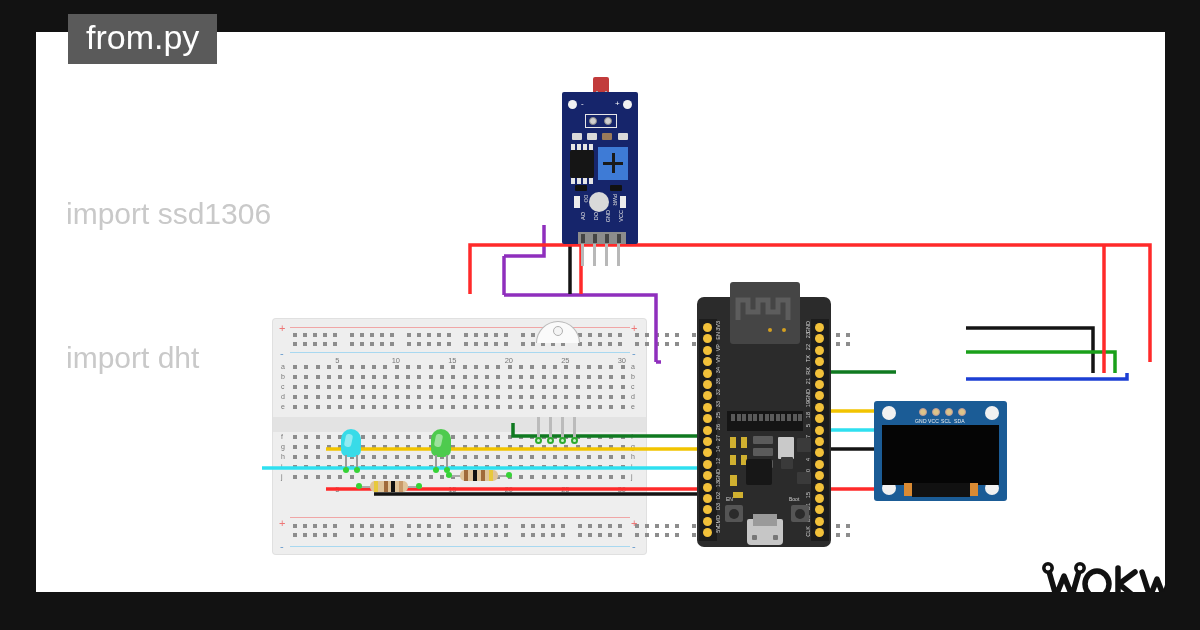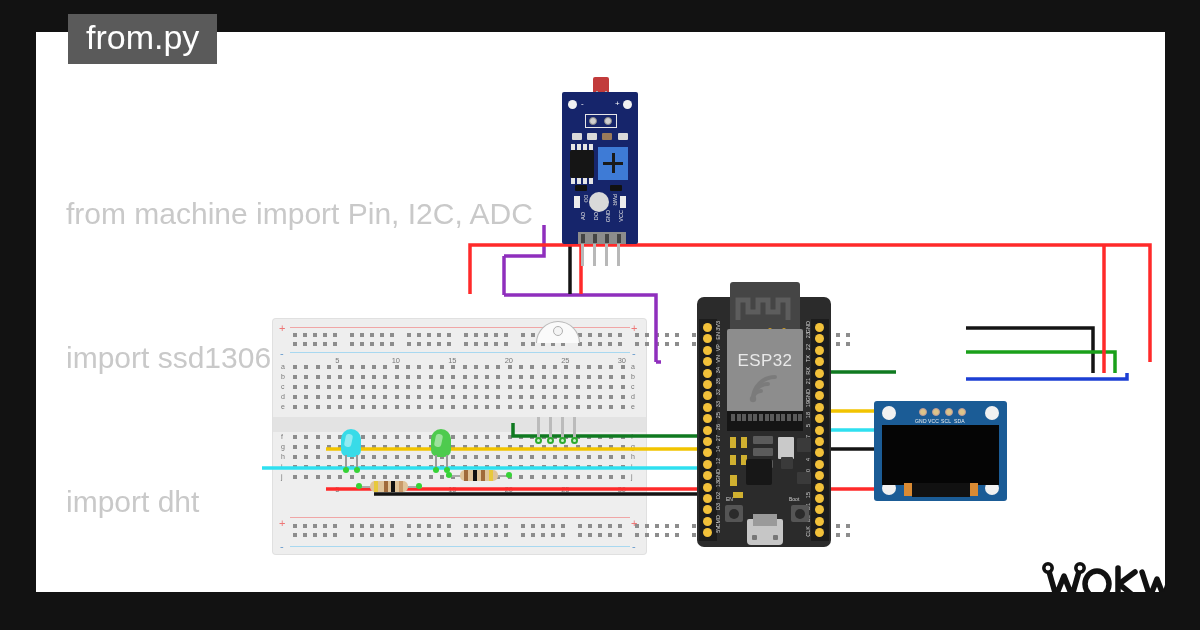--- a/index.html
+++ b/index.html
@@ -252,21 +252,20 @@
 <body>
 
 <div id="root">
 
   <div class="backdrop"></div>
 
   <div class="panel">
     <div class="panel-inner">
 
       <div class="code">
-        <div>from machine import Pin, I2C, ADC</div>
         <div>import ssd1306</div>
         <div>import dht</div>
         
         
         
         
         
         
         
         
@@ -983,29 +982,20 @@
         </div>
 
         <div class="esp">
           <div class="esp-shield">
             <svg width="70" height="40" viewBox="0 0 70 40" style="position:absolute;left:0;top:8px;">
               <path d="M 8 30 L 8 10 L 18 10 L 18 22 L 28 22 L 28 10 L 38 10 L 38 22 L 48 22 L 48 10 L 58 10 L 58 30" stroke="#5d5d5d" stroke-width="5" fill="none"></path>
             </svg>
             <div style="position:absolute;left:38px;top:46px;width:4px;height:4px;background:#d4a020;border-radius:50%;"></div>
             <div style="position:absolute;left:52px;top:46px;width:4px;height:4px;background:#d4a020;border-radius:50%;"></div>
           </div>
-          <div class="esp-module">
-            <div class="esp-title">ESP32</div>
-            <svg class="esp-wifi" viewBox="0 0 32 30">
-              <path d="M4 26 A 22 22 0 0 1 26 4" stroke="#5c5c5c" stroke-width="4" fill="none" stroke-linecap="round"></path>
-              <path d="M4 26 A 15 15 0 0 1 19 11" stroke="#5c5c5c" stroke-width="4" fill="none" stroke-linecap="round"></path>
-              <path d="M4 26 A 8 8 0 0 1 12 18" stroke="#5c5c5c" stroke-width="4" fill="none" stroke-linecap="round"></path>
-              <circle cx="4" cy="26" r="3.2" fill="#5c5c5c"></circle>
-            </svg>
-          </div>
           <div class="esp-castle" id="esp-castle">
               <i style="left: 4px;"></i>
               <i style="left: 9.6px;"></i>
               <i style="left: 15.2px;"></i>
               <i style="left: 20.8px;"></i>
               <i style="left: 26.4px;"></i>
               <i style="left: 32px;"></i>
               <i style="left: 37.6px;"></i>
               <i style="left: 43.2px;"></i>
               <i style="left: 48.8px;"></i>

